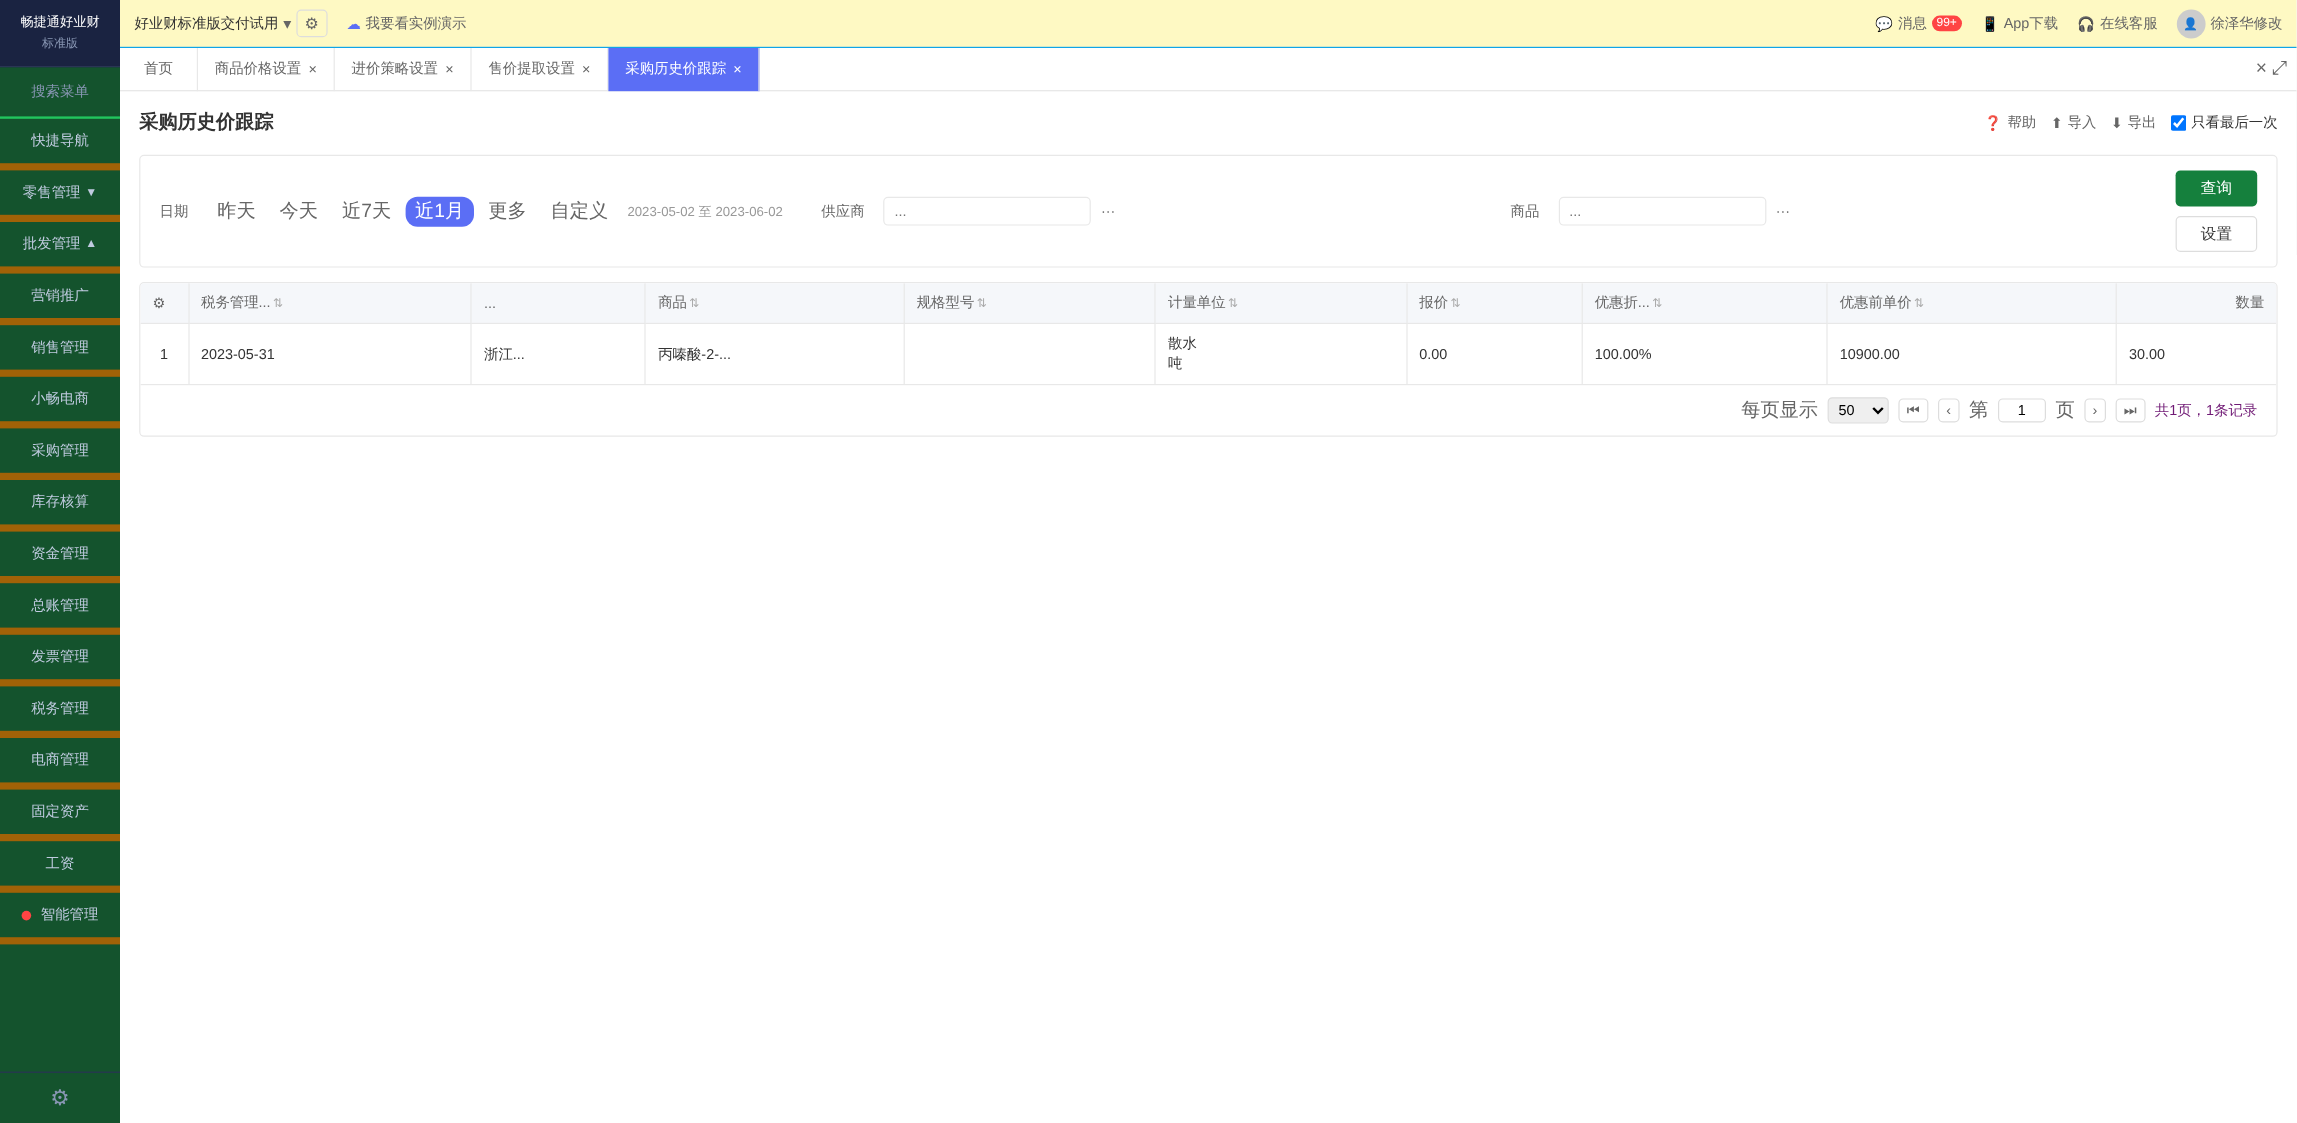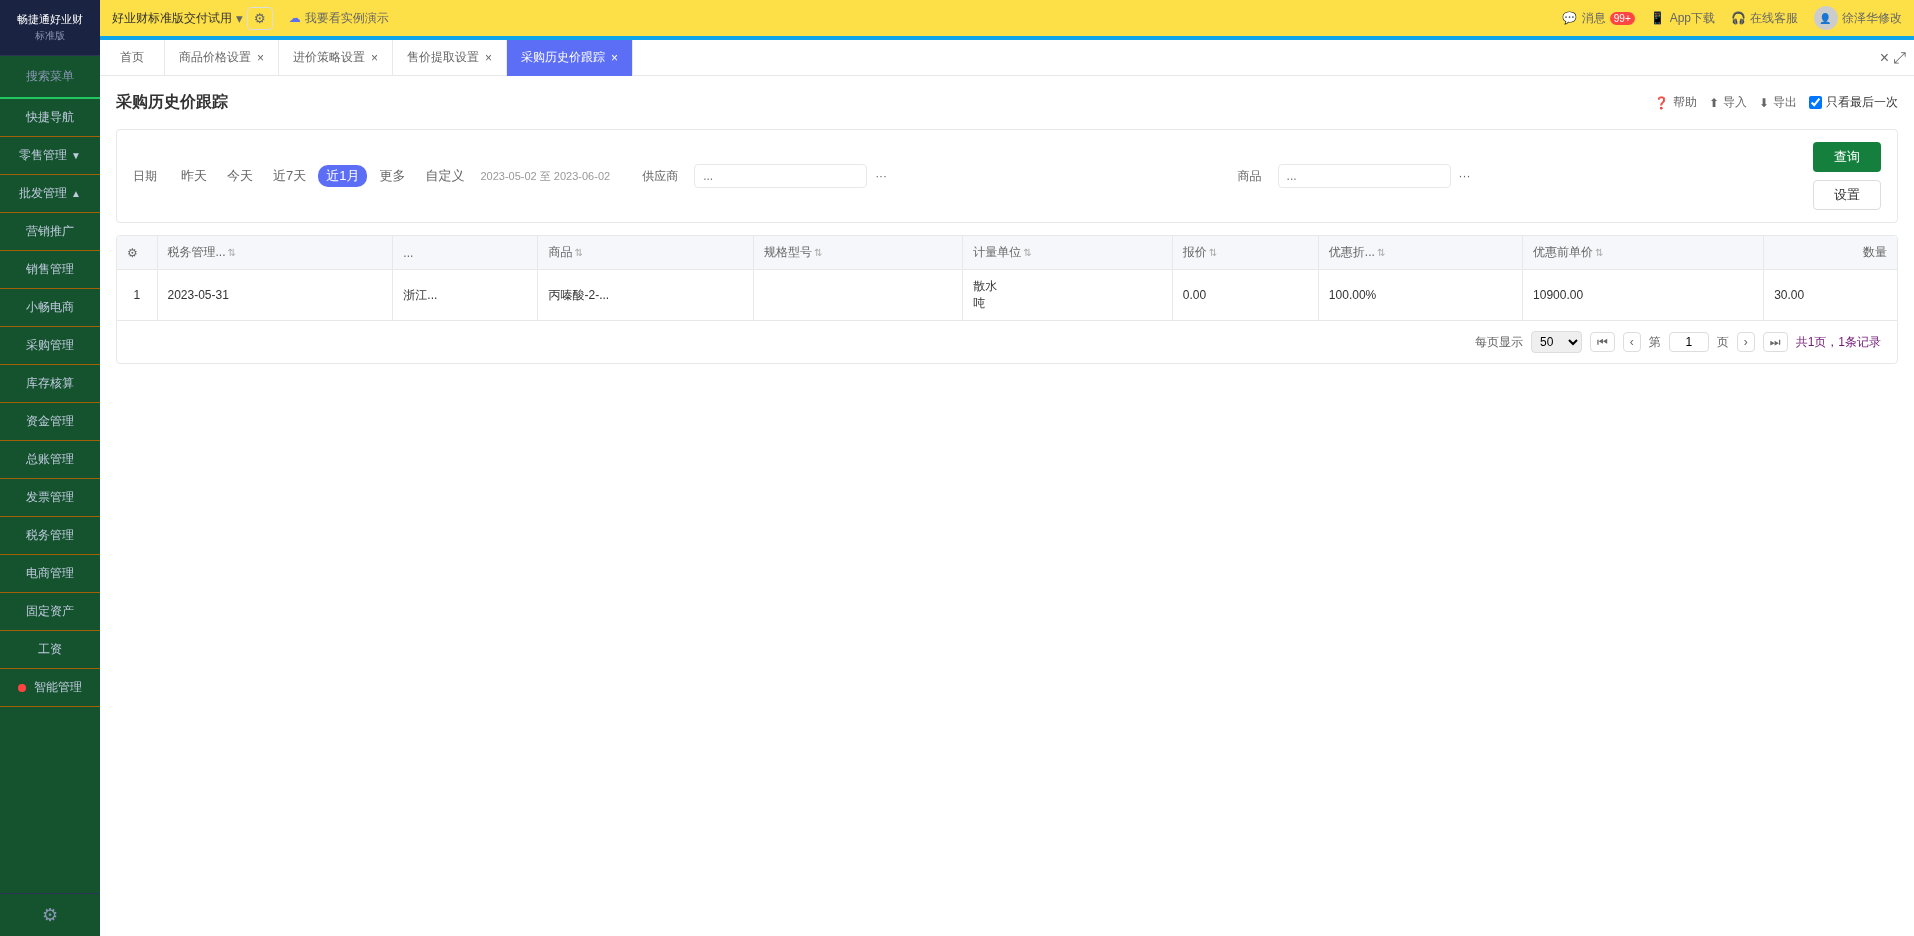--- a/index.html
+++ b/index.html
@@ -5,32 +5,32 @@
     * { margin: 0; padding: 0; box-sizing: border-box; }
     body { font-family: 'Microsoft YaHei', Arial, sans-serif; font-size: 13px; background: #f5f5f5; color: #333; display: flex; height: 936px; overflow: hidden; }
 
     
     .sidebar { width: 100px; background: #14532d; color: #fff; display: flex; flex-direction: column; flex-shrink: 0; height: 100%; }
     .sidebar-logo { padding: 12px 8px; background: #1a2341; border-bottom: 1px solid #2a3555; }
     .sidebar-logo-text { font-size: 11px; color: #fff; line-height: 1.4; text-align: center; }
     .sidebar-logo-sub { font-size: 10px; color: #8896b3; margin-top: 2px; text-align: center; }
     .sidebar-search { padding: 8px; border-bottom: 2px solid #22c55e; }
     .sidebar-search-btn { width: 100%; background: transparent; border: none; color: #8896b3; font-size: 12px; cursor: pointer; text-align: center; padding: 4px 0; }
-    .sidebar-nav-item { padding: 10px 4px; text-align: center; cursor: pointer; color: #c0cbe0; font-size: 12px; border-bottom: 1px solid #a16207; display: flex; align-items: center; justify-content: center; gap: 4px; }
+    .sidebar-nav-item { padding: 10px 4px; text-align: center; cursor: pointer; color: #c0cbe0; font-size: 12px; border-bottom: 6px solid #a16207; display: flex; align-items: center; justify-content: center; gap: 4px; }
     .sidebar-nav-item.has-arrow { justify-content: center; }
     .arrow-icon { font-size: 10px; }
     .sidebar-bottom { margin-top: auto; padding: 10px; text-align: center; border-top: 1px solid #2a3555; }
     .sidebar-settings-btn { background: transparent; border: none; color: #8896b3; font-size: 18px; cursor: pointer; }
     .sidebar-dot { width: 8px; height: 8px; background: #ff4444; border-radius: 50%; display: inline-block; margin-right: 4px; }
 
     
     .main { flex: 1; display: flex; flex-direction: column; overflow: hidden; }
 
     
-    .topbar { height: 40px; background: #fde047; border-bottom: 4px solid #0ea5e9; display: flex; align-items: center; padding: 0 12px; gap: 8px; flex-shrink: 0; }
+    .topbar { height: 40px; background: #fef9c3; border-bottom: 1px solid #0ea5e9; display: flex; align-items: center; padding: 0 12px; gap: 8px; flex-shrink: 0; }
     .topbar-product { display: flex; align-items: center; gap: 4px; font-size: 12px; color: #333; }
     .topbar-dropdown { background: transparent; border: none; cursor: pointer; color: #666; }
     .topbar-settings { background: transparent; border: 1px solid #ddd; border-radius: 4px; padding: 3px 6px; cursor: pointer; color: #666; }
     .topbar-demo { display: flex; align-items: center; gap: 4px; font-size: 12px; color: #666; margin-left: 8px; cursor: pointer; }
     .topbar-right { margin-left: auto; display: flex; align-items: center; gap: 16px; }
     .topbar-icon-btn { background: transparent; border: none; cursor: pointer; color: #666; font-size: 12px; display: flex; align-items: center; gap: 4px; }
     .badge { background: #ff4444; color: #fff; border-radius: 8px; padding: 1px 4px; font-size: 10px; }
     .topbar-user { display: flex; align-items: center; gap: 4px; font-size: 12px; color: #666; cursor: pointer; }
     .user-avatar { width: 24px; height: 24px; border-radius: 50%; background: #ccc; display: flex; align-items: center; justify-content: center; font-size: 10px; color: #fff; }
 
@@ -50,21 +50,21 @@
     .page-title { font-size: 16px; font-weight: bold; color: #333; }
     .page-actions { display: flex; align-items: center; gap: 12px; }
     .page-action-btn { background: transparent; border: none; cursor: pointer; color: #666; font-size: 12px; display: flex; align-items: center; gap: 4px; }
     .page-action-checkbox { display: flex; align-items: center; gap: 4px; font-size: 12px; color: #333; cursor: pointer; }
 
     
     .filter-area { border: 1px solid #e8e8e8; border-radius: 4px; padding: 12px 16px; margin-bottom: 12px; background: #fff; }
     .filter-row { display: flex; align-items: center; gap: 16px; }
     .filter-label { font-size: 12px; color: #666; white-space: nowrap; }
     .date-options { display: flex; align-items: center; gap: 4px; }
-    .date-btn { padding: 2px 8px; border: none; background: transparent; cursor: pointer; font-size: 13px; color: #666; border-radius: 10px; }
+    .date-btn { padding: 2px 8px; border: none; background: transparent; cursor: pointer; font-size: 16px; color: #666; border-radius: 10px; }
     .date-btn.active { background: #5b6ef5; color: #fff; }
     .date-range { font-size: 11px; color: #999; margin-left: 4px; }
     .filter-input-group { display: flex; align-items: center; gap: 8px; flex: 1; }
     .filter-input { border: 1px solid #e8e8e8; border-radius: 4px; padding: 4px 8px; font-size: 12px; color: #333; background: #fff; outline: none; min-width: 120px; }
     .filter-more { font-size: 12px; color: #666; cursor: pointer; }
     .filter-actions { display: flex; gap: 8px; margin-left: auto; flex-direction: column; }
     .btn-primary { background: #15803d; color: #fff; border: none; border-radius: 4px; padding: 6px 20px; font-size: 13px; cursor: pointer; }
     .btn-secondary { background: #fff; color: #333; border: 1px solid #ddd; border-radius: 4px; padding: 5px 20px; font-size: 13px; cursor: pointer; }
 
     
@@ -75,21 +75,21 @@
     .data-table td { padding: 8px 10px; font-size: 12px; color: #333; border-bottom: 1px solid #e8e8e8; border-right: 1px solid #e8e8e8; white-space: nowrap; }
     .data-table td:last-child { border-right: none; }
     .data-table tr:last-child td { border-bottom: none; }
     .th-sort { display: flex; align-items: center; gap: 2px; cursor: pointer; }
     .sort-icon { color: #aaa; font-size: 10px; }
     .th-icon { color: #666; cursor: pointer; }
     .col-index { width: 40px; text-align: center; }
 
     
     .pagination { display: flex; align-items: center; justify-content: flex-end; padding: 10px 16px; gap: 8px; border-top: 1px solid #e8e8e8; }
-    .pagination-label { font-size: 12px; color: #666; }
+    .pagination-label { font-size: 16px; color: #666; }
     .pagination-select { border: 1px solid #ddd; border-radius: 4px; padding: 2px 4px; font-size: 12px; cursor: pointer; }
     .pagination-btn { background: transparent; border: 1px solid #ddd; border-radius: 4px; padding: 2px 6px; cursor: pointer; color: #666; font-size: 12px; }
     .pagination-btn:disabled { color: #ccc; cursor: not-allowed; }
     .pagination-info { font-size: 12px; color: #701a75; }
     .pagination-page-input { border: 1px solid #ddd; border-radius: 4px; padding: 2px 6px; width: 40px; text-align: center; font-size: 12px; }
   </style>
 </head>
 <body>
 
 <nav class="sidebar">

